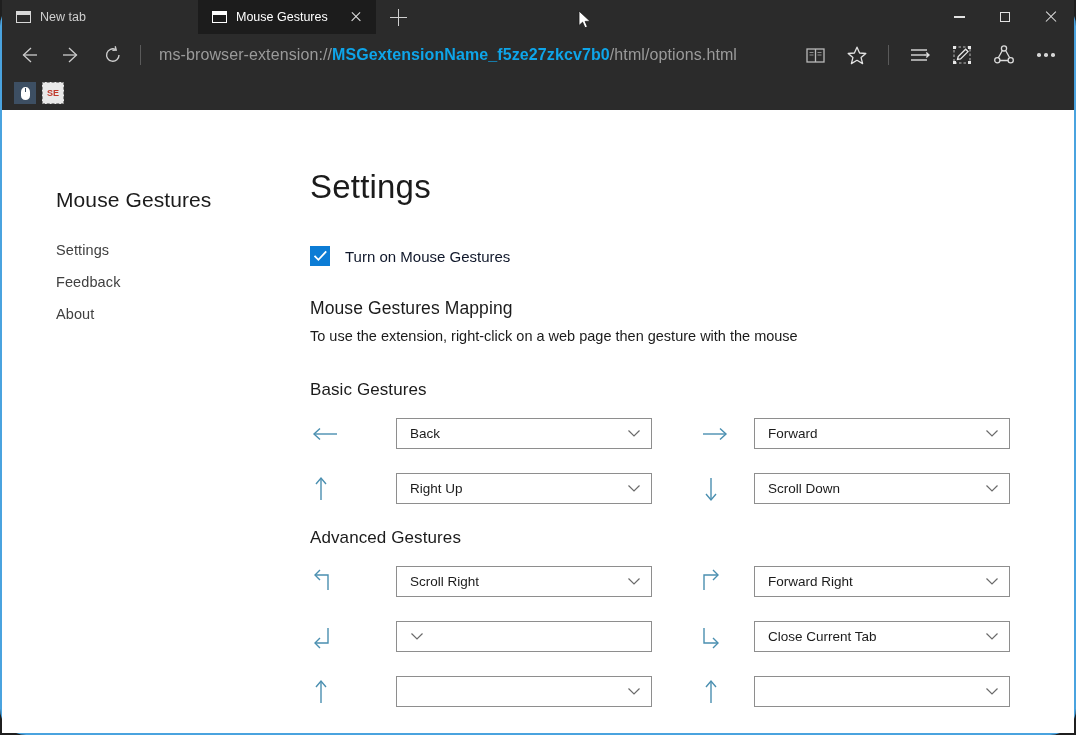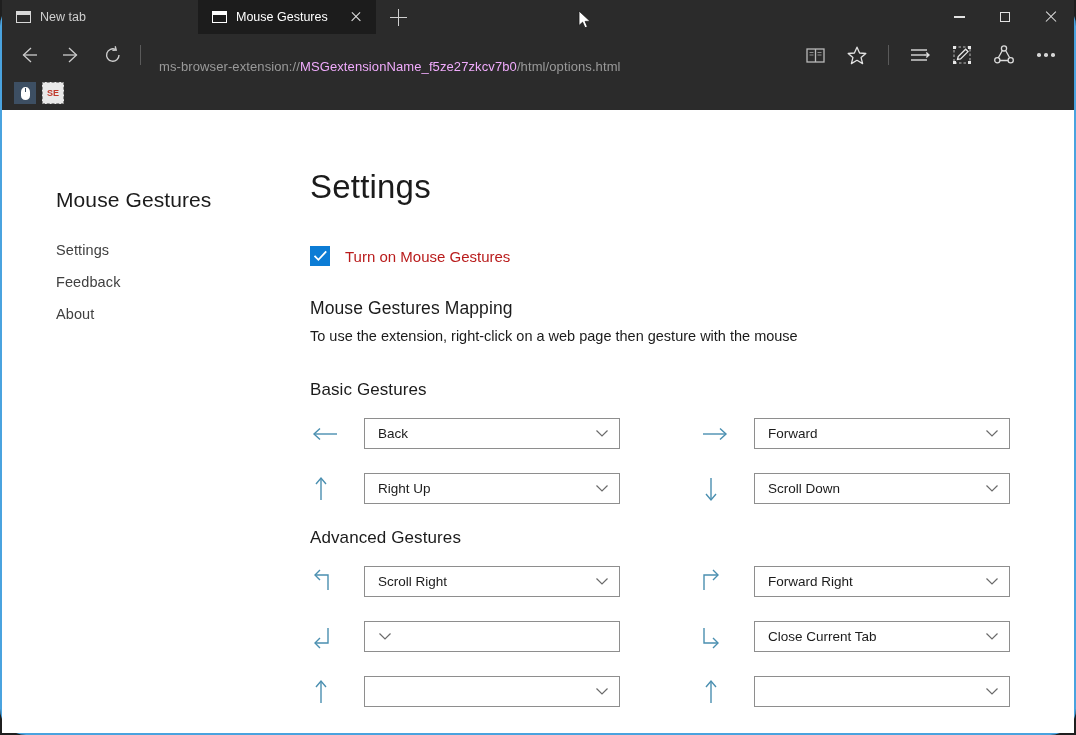--- a/index.html
+++ b/index.html
@@ -99,27 +99,27 @@
   .navbtn {
     width: 42px; height: 38px;
     display: flex; align-items: center; justify-content: center;
     color: #cdcdcd;
   }
   .navdivider {
     width: 1px; height: 20px; background: #5a5a5a; margin: 0 8px 0 6px;
   }
   .urlbar {
     flex: 1 1 auto; height: 38px;
-    display: flex; align-items: flex-end;
+    display: flex; align-items: center;
     padding-left: 10px;
-    font-size: 13px; color: #9a9a9a;
+    font-size: 16px; color: #9a9a9a;
     letter-spacing: 0.1px;
     white-space: nowrap; overflow: hidden;
   }
-  .urlbar .u-strong { color: #f0abfc; font-weight: normal; }
+  .urlbar .u-strong { color: #0ea5e9; font-weight: bold; }
   .toolicons { display: flex; align-items: center; gap: 2px; }
   .toolbtn {
     width: 40px; height: 38px;
     display: flex; align-items: center; justify-content: center;
     color: #d6d6d6;
   }
   .toolsep { width: 1px; height: 20px; background: #5a5a5a; margin: 0 9px; }
   .dots { display: flex; gap: 3.5px; }
   .dots span { width: 3.5px; height: 3.5px; border-radius: 50%; background: #d6d6d6; }
 
@@ -167,34 +167,34 @@
   .h1 {
     font-size: 33px; font-weight: 300; color: #1b1b1b;
     letter-spacing: 0.2px; margin-bottom: 40px;
   }
   .checkrow { display: flex; align-items: center; gap: 15px; margin-bottom: 32px; }
   .cbox {
     width: 20px; height: 20px; background: #0c7cd5;
     position: relative; flex: 0 0 auto;
   }
   .cbox svg { position: absolute; left: 2.5px; top: 3px; }
-  .check-label { font-size: 15px; color: #b91c1c; }
+  .check-label { font-size: 15px; color: #0f172a; }
   .h2 {
     font-size: 17.5px; font-weight: 400; color: #1b1b1b;
     margin-bottom: 9px; letter-spacing: 0.1px;
   }
   .subtext { font-size: 14.5px; color: #1b1b1b; margin-bottom: 36px; }
   .h3 {
     font-size: 17px; font-weight: 400; color: #1b1b1b;
     margin-bottom: 18px; letter-spacing: 0.1px;
   }
   .grid { display: block; }
   .grow { display: flex; align-items: center; margin-bottom: 24px; }
   .cell { display: flex; align-items: center; }
-  .cell.left  { width: 390px; flex: 0 0 390px; }
+  .cell.left  { width: 390px; flex: 0 0 390px; gap: 32px; }
   .cell.right { width: 390px; flex: 0 0 390px; }
   .gicon {
     width: 54px; flex: 0 0 54px;
     display: flex; align-items: center; justify-content: flex-start;
     color: #4a8fb0;
   }
   .sel {
     width: 256px; height: 31px;
     border: 1px solid #8e8e8e;
     background: #ffffff;

